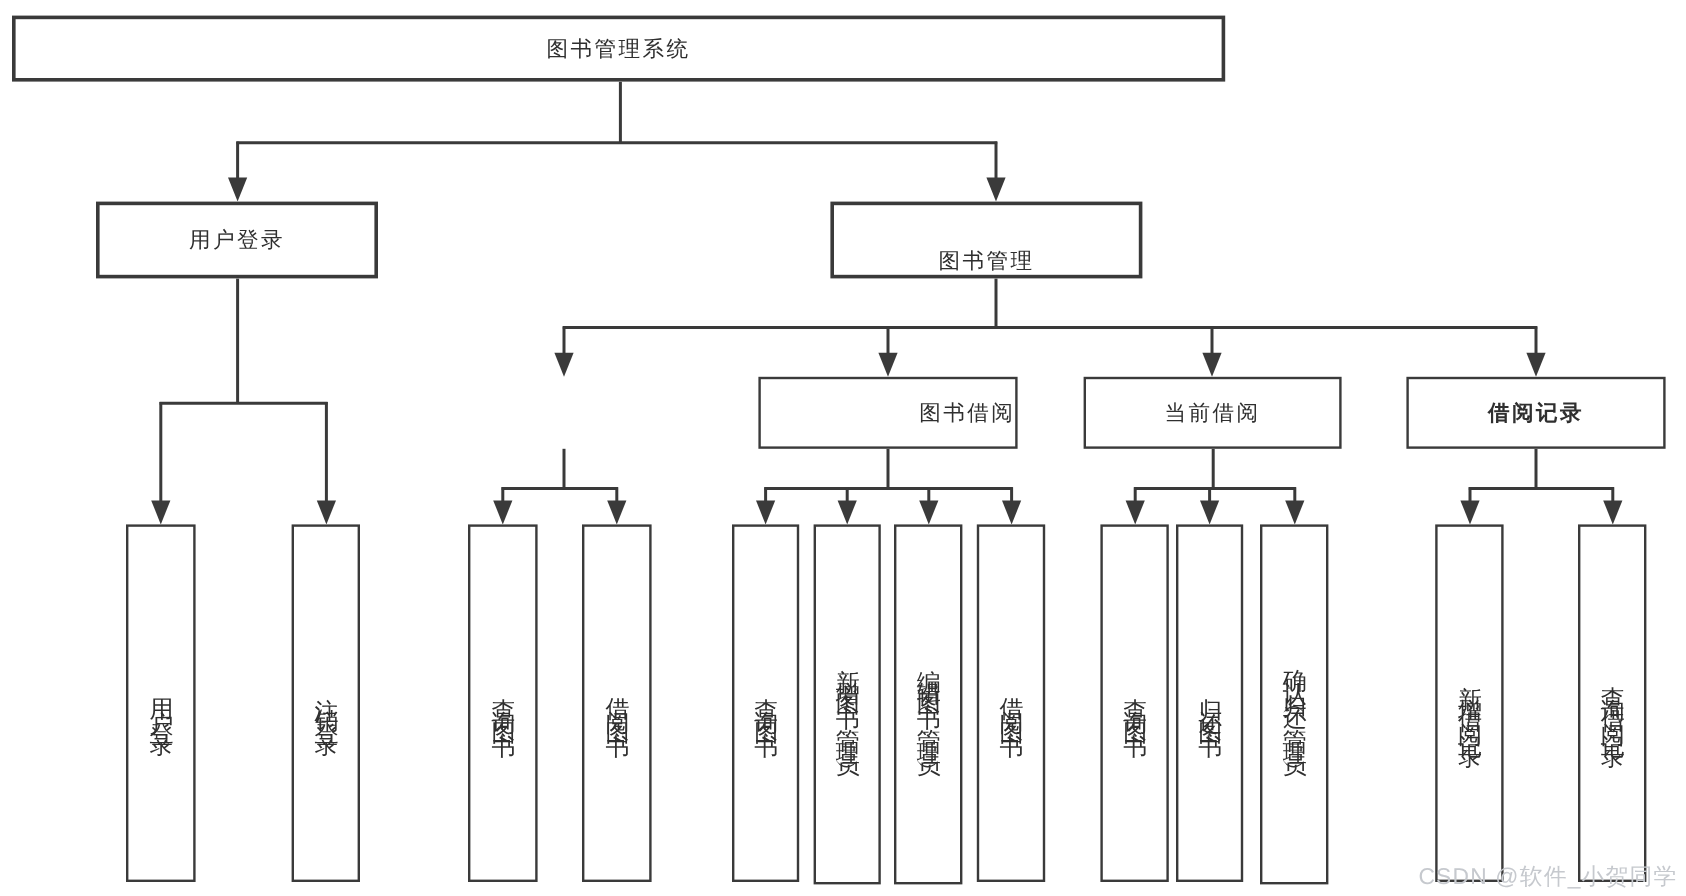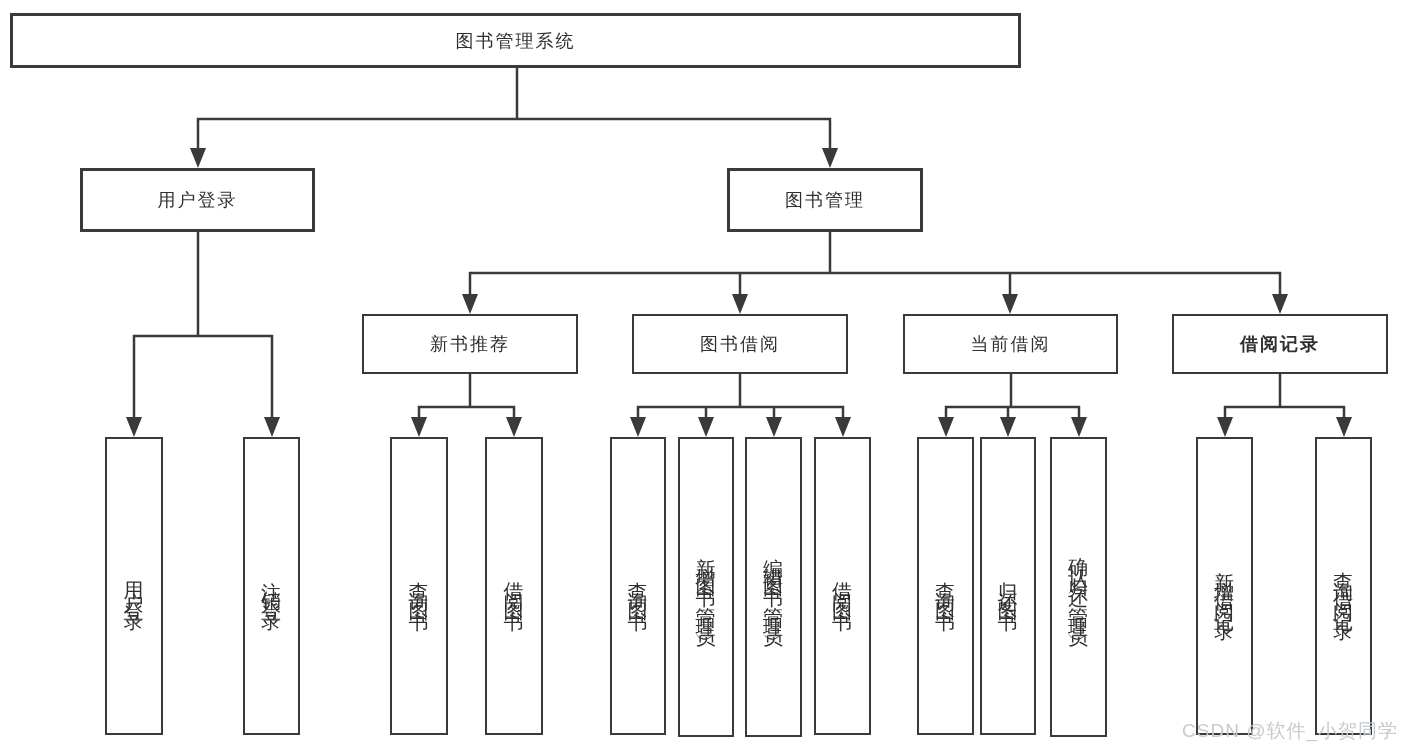--- a/index.html
+++ b/index.html
@@ -140,28 +140,25 @@
     </g>
   </svg>
 
   <div class="node lv1" style="left:10px;top:13px;width:1011px;height:55px;">
     <span class="hlabel">图书管理系统</span>
   </div>
 
   <div class="node lv2" style="left:80px;top:168px;width:235px;height:64px;">
     <span class="hlabel">用户登录</span>
   </div>
-  <div class="node lv2" style="left:727px;top:168px;width:196px;height:64px;">
+  <div class="node lv2" style="left:692px;top:168px;width:260px;height:64px;align-items:flex-end;">
     <span class="hlabel">图书管理</span>
   </div>
 
-  <div class="node lv3" style="left:362px;top:314px;width:216px;height:60px;">
-    <span class="hlabel">新书推荐</span>
-  </div>
-  <div class="node lv3" style="left:632px;top:314px;width:216px;height:60px;">
+  <div class="node lv3" style="left:632px;top:314px;width:216px;height:60px;justify-content:flex-end;">
     <span class="hlabel">图书借阅</span>
   </div>
   <div class="node lv3" style="left:903px;top:314px;width:215px;height:60px;text-align:right;">
     <span class="hlabel">当前借阅</span>
   </div>
   <div class="node lv3" style="left:1172px;top:314px;width:216px;height:60px;font-weight:bold;">
     <span class="hlabel">借阅记录</span>
   </div>
 
   <div class="node leaf" style="left:105px;top:437px;width:58px;height:298px;">

